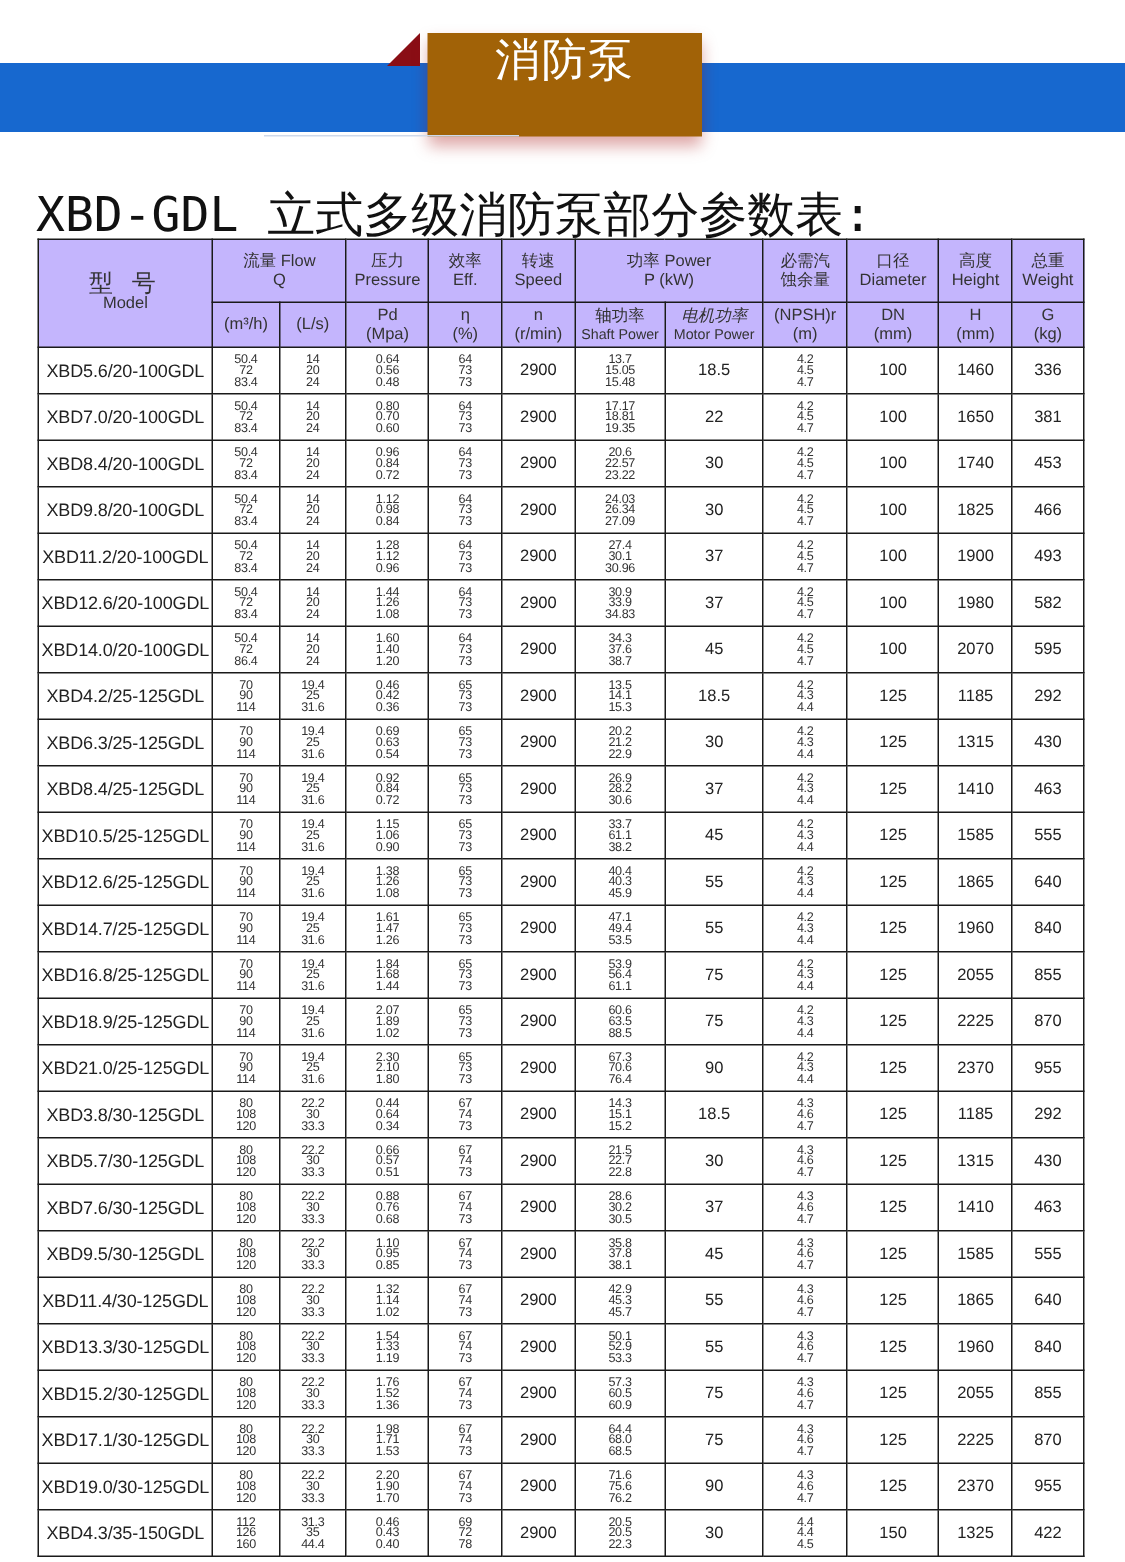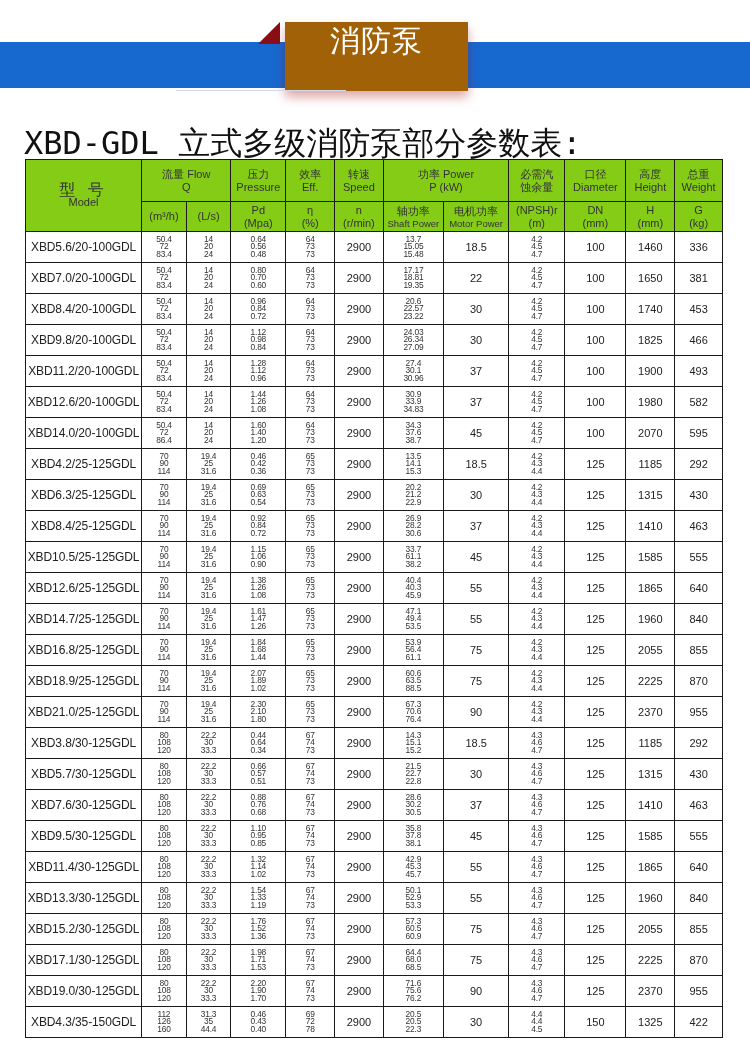--- a/index.html
+++ b/index.html
@@ -15,21 +15,21 @@
   .banner .red-tab .l1, .banner .red-tab .l2 { display:block; font-family:"DejaVu Sans", sans-serif; font-size:30px; line-height:30px; letter-spacing:1px; }
   .banner .red-tab .l1 { margin-top:4px; }
   .banner .underline { position:absolute; left:176px; top:90px; width:170px; height:1px; background:#cfd9ea; }
 
   
   .doc-title { position:absolute; left:24px; top:112px; font-family:"DejaVu Sans Mono", monospace; font-size:32px; line-height:40px; color:#111; letter-spacing:0px; white-space:nowrap;margin-top:11px; }
 
   
   .spec-table { position:absolute; left:25px; top:159px; width:698px; border-collapse:collapse; table-layout:fixed; }
   .spec-table td, .spec-table th { border:1.3px solid #1a1a1a; text-align:center; vertical-align:middle; padding:0; font-weight:normal; }
-  .spec-table thead th { background:#84cc16; color:#333; font-size:11px; line-height:13px; }
+  .spec-table thead th { background:#c4b5fd; color:#333; font-size:11px; line-height:13px; }
   .spec-table thead .hdr-top { height:42px; }
   .spec-table thead .hdr-sub { height:30px; }
   .spec-table thead .small { font-size:9.5px; line-height:11px; }
   .spec-table tbody tr { height:31px; }
   .spec-table tbody td { font-size:11px; color:#222; }
   .spec-table tbody td.model { font-size:12px; letter-spacing:-0.1px; }
   .stack { display:block; font-size:8.4px; line-height:7.6px; color:#333; letter-spacing:-0.2px; }
   .stack span { display:block; }
 </style>
 </head>
@@ -117,21 +117,21 @@
       </th>
       <th>
         <div>n</div>
         <div>(r/min)</div>
       </th>
       <th class="small">
         <div style="font-size:11px;line-height:13px;">轴功率</div>
         <div>Shaft Power</div>
       </th>
       <th class="small">
-        <div style="font-size:11px;line-height:13px;">电机功率</div>
+        <div style="font-size:11px;line-height:13px;font-style:italic;">电机功率</div>
         <div>Motor Power</div>
       </th>
       <th>
         <div>(NPSH)r</div>
         <div>(m)</div>
       </th>
       <th>
         <div>DN</div>
         <div>(mm)</div>
       </th>

